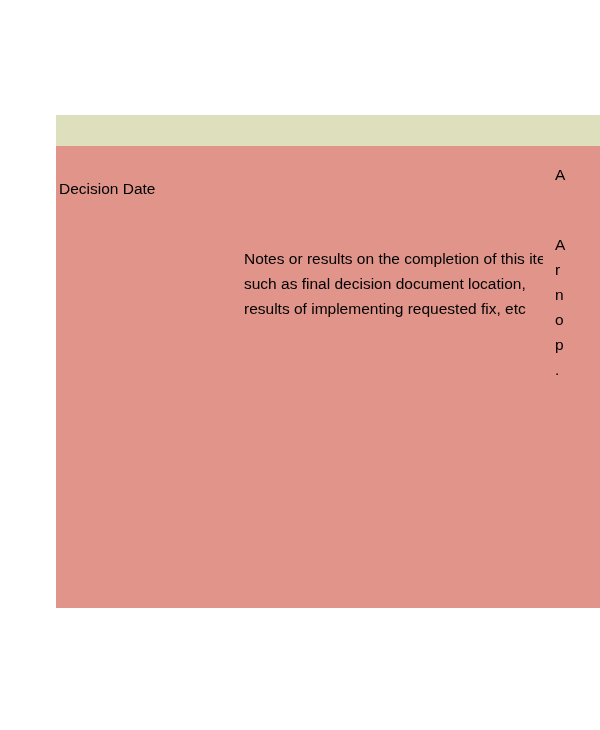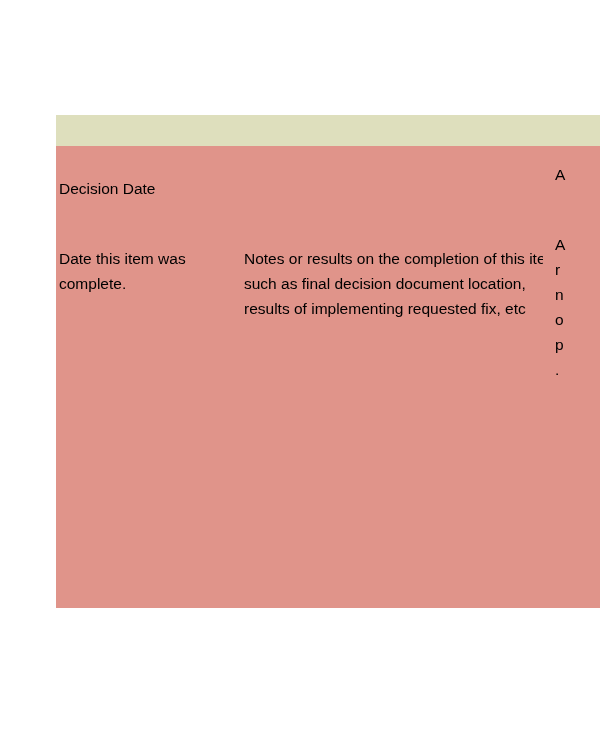--- a/index.html
+++ b/index.html
@@ -98,21 +98,20 @@
 
   <div class="table-block">
 
     <div class="header-band"></div>
 
     <div class="body-band">
 
       <div class="col col-1 row-head">Decision Date</div>
 
 
-      <div class="col col-1 row-desc">Date this item was complete.</div>
 
       <div class="col col-2 row-desc">Notes or results on the completion of this item, such as final decision document location, results of implementing requested fix, etc</div>
 
     </div>
   </div>
 
   <div class="clip-strip">
     <div class="strip-header"></div>
     <div class="strip-body">
       <div class="strip-text a">A</div>

